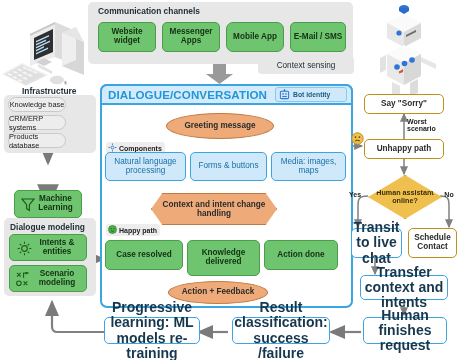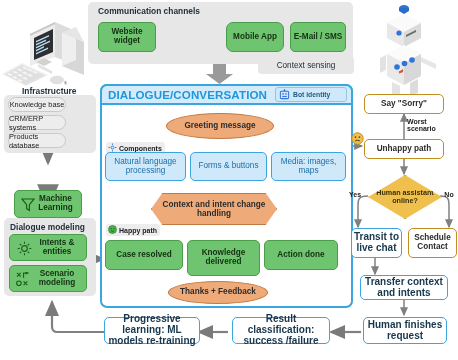--- a/index.html
+++ b/index.html
@@ -17,21 +17,21 @@
     display:flex;align-items:center;justify-content:center;
     text-align:center;line-height:1.08;
     border-radius:5px;
   }
   .green{
     background:#6fc56f;border:1.4px solid #4a9e4a;color:#143014;
     font-weight:700;font-size:8.2px;
   }
   .blue{
     background:#ffffff;border:1.7px solid #3aa5e0;color:#16374d;
-    font-weight:700;font-size:10px;
+    font-weight:700;font-size:14px;
   }
   .bluefill{
     background:#cfe9fa;border:1.5px solid #3aa5e0;color:#1c6fa8;
     font-weight:400;font-size:8.2px;
   }
   .gold{
     background:#ffffff;border:1.8px solid #bf8f1f;color:#2b2b2b;
     font-weight:700;font-size:8.2px;
   }
   .panelgray{
@@ -259,20 +259,21 @@
       <polygon points="410,83 418,79 418,93 410,97" fill="#dcdcdc"></polygon>
       <polygon points="386,96 400,102 394,106 381,100" fill="#dddddd"></polygon>
       <polygon points="404,101 418,94 424,97 410,104" fill="#d5d5d5"></polygon>
     </g>
   </svg>
 
   <div class="abs panelgray" id="commPanel"></div>
   <div class="grouplabel" id="commTitle">Communication channels</div>
 
   <div class="node green" style="left:98px;top:22px;width:58px;height:30px;">Website widget</div>
+  <div class="node green" style="left:162px;top:22px;width:58px;height:30px;">Messenger Apps</div>
   <div class="node green" style="left:226px;top:22px;width:58px;height:30px;border-radius:7px;">Mobile App</div>
   <div class="node green" style="left:290px;top:22px;width:56px;height:30px;">E-Mail / SMS</div>
 
   <div id="ctxSense">Context sensing</div>
 
   <div class="abs panelgray" id="infraPanel"></div>
   <div class="grouplabel" id="infraTitle">Infrastructure</div>
 
   <div class="cyl" style="left:8px;top:97px;width:58px;height:15px;">Knowledge base</div>
   <div class="cyl" style="left:8px;top:115px;width:58px;height:15px;">CRM/ERP systems</div>
@@ -373,21 +374,21 @@
         <path d="M3.2,6.3 Q5,7.9 6.8,6.3" stroke="#1d4d1d" stroke-width="0.9" fill="none"></path>
       </svg>
     </span>
     <span>Happy path</span>
   </div>
 
   <div class="node green" style="left:105px;top:240px;width:78px;height:30px;">Case resolved</div>
   <div class="node green" style="left:187px;top:240px;width:73px;height:36px;text-align:center;">Knowledge delivered</div>
   <div class="node green" style="left:264px;top:240px;width:74px;height:30px;">Action done</div>
 
-  <div class="ellipse" style="left:168px;top:281px;width:100px;height:23px;">Thanks + Feedback</div>
+  <div class="ellipse" style="left:168px;top:281px;width:100px;height:23px;">Action + Feedback</div>
 
   <div class="node gold" style="left:364px;top:94px;width:80px;height:20px;">Say "Sorry"</div>
 
   <div class="edgelabel" style="left:407px;top:118px;width:44px;text-align:left;">Worst scenario</div>
 
   <span class="abs" style="left:351px;top:131px;">
     <svg width="13" height="13" viewBox="0 0 12 12">
       <circle cx="6" cy="6" r="5.3" fill="#f0c04f" stroke="#bf8f1f" stroke-width="0.9"></circle>
       <circle cx="4.2" cy="4.7" r="0.8" fill="#5a4710"></circle>
       <circle cx="7.8" cy="4.7" r="0.8" fill="#5a4710"></circle>

